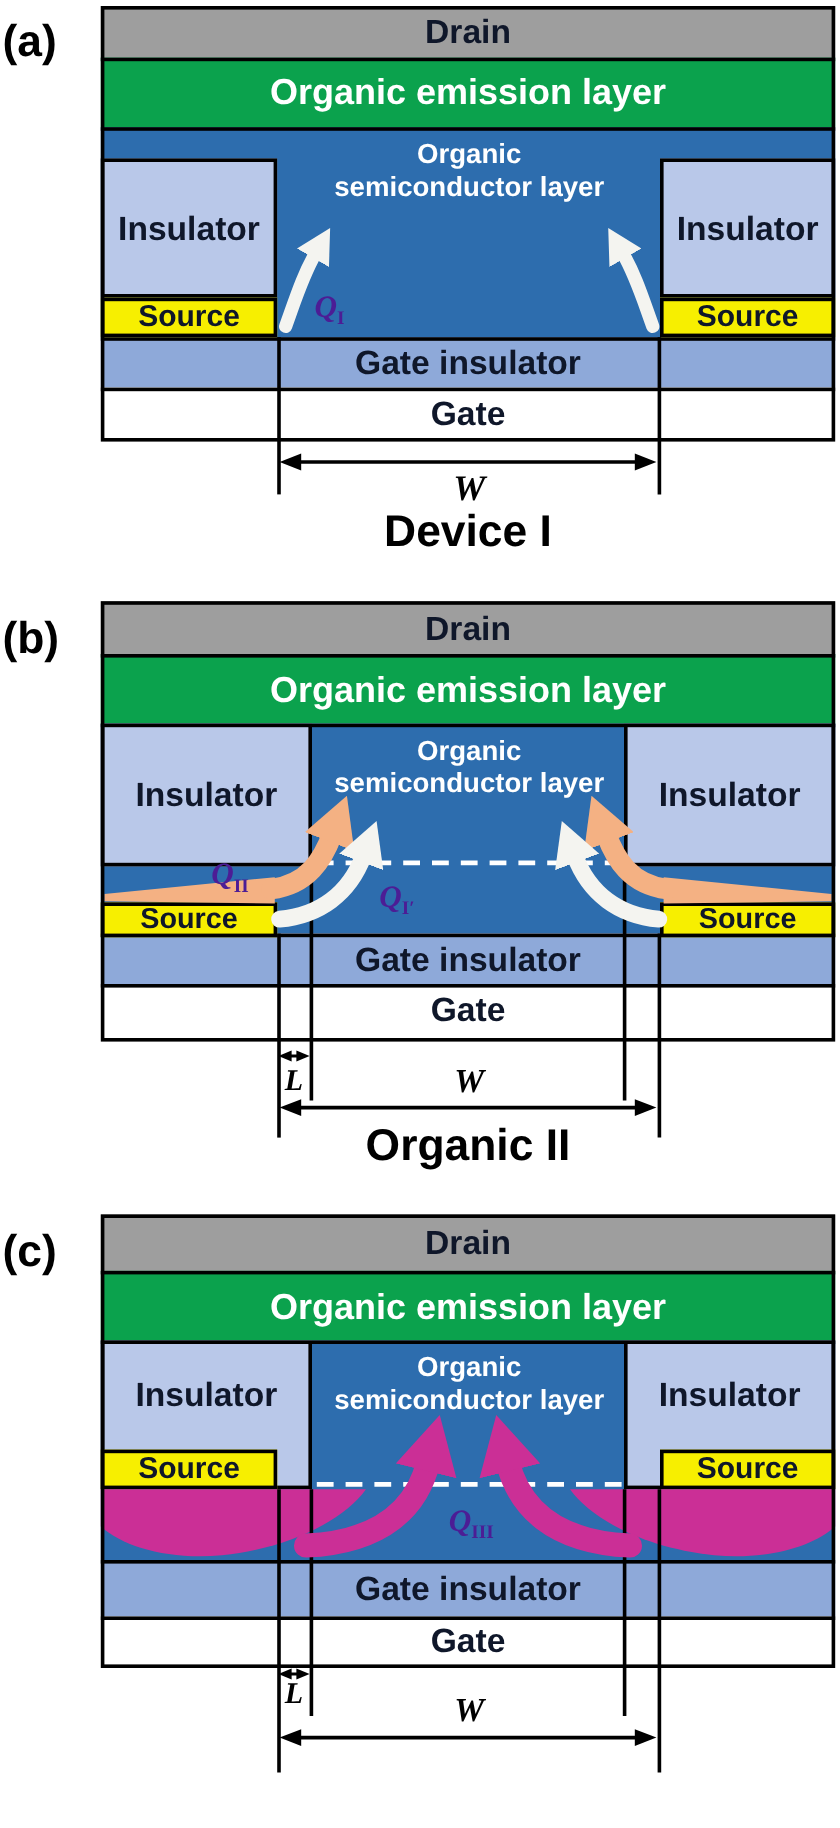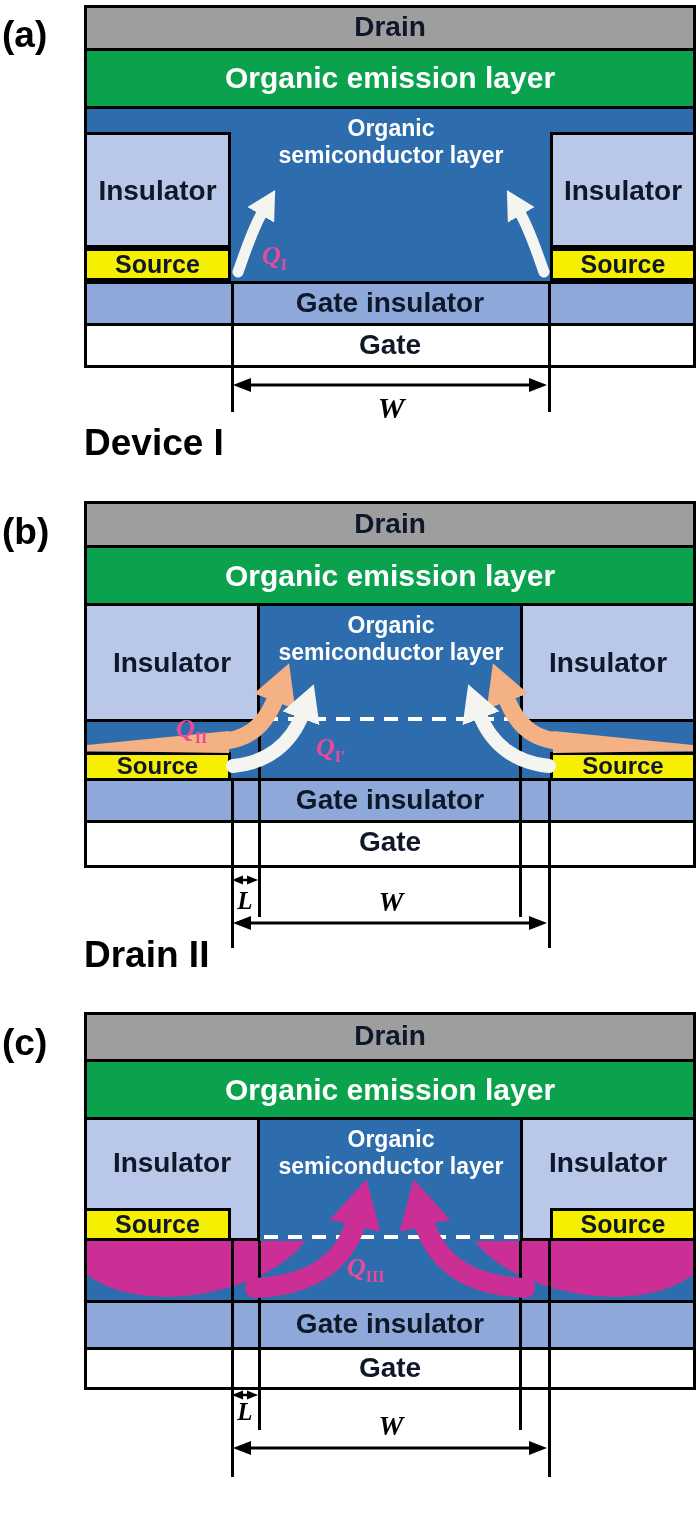--- a/index.html
+++ b/index.html
@@ -4,24 +4,24 @@
 <style>
   html,body{margin:0;padding:0;background:#fff;}
   #fig{position:relative;width:700px;height:1523px;background:#fff;overflow:hidden;
        font-family:"Liberation Sans",sans-serif;}
   .band{position:absolute;}
   .blk{position:absolute;border:3px solid #000;box-sizing:border-box;}
   .frame{position:absolute;border:3px solid #000;box-sizing:border-box;background:transparent;z-index:6;pointer-events:none;}
   .lbl{position:absolute;font-weight:bold;color:#0f172a;text-align:center;line-height:1.05;z-index:7;}
   .wlbl{position:absolute;font-weight:bold;color:#fff;text-align:center;line-height:1.18;z-index:7;}
   .tag{position:absolute;font-weight:bold;color:#000;font-size:37px;z-index:7;}
-  .cap{position:absolute;font-weight:bold;color:#000;font-size:37px;z-index:7;}
+  .cap{position:absolute;font-weight:bold;color:#000;font-size:37px;text-align:center;z-index:7;}
   .dim{position:absolute;font-weight:bold;font-style:italic;color:#000;
        font-family:"Liberation Serif",serif;text-align:center;z-index:7;}
-  .q{position:absolute;z-index:7;color:#ec4899;white-space:nowrap;}
+  .q{position:absolute;z-index:7;color:#4c1d95;white-space:nowrap;}
   .q .qb{font-family:"Liberation Serif",serif;font-style:italic;font-weight:bold;font-size:26px;}
   .q .qs{font-family:"Liberation Serif",serif;font-weight:bold;font-size:16px;vertical-align:-6px;}
   svg{position:absolute;left:0;top:0;z-index:3;pointer-events:none;}
 </style>
 </head>
 <body>
 
 <div id="fig">
 
   <div class="tag" style="left:2px;top:14px;">(a)</div>
@@ -80,21 +80,21 @@
   <div class="lbl" style="left:84px;top:785px;width:612px;font-size:28px;">Gate insulator</div>
   <div class="lbl" style="left:84px;top:827px;width:612px;font-size:28px;">Gate</div>
   <div class="q" style="left:176px;top:714px;">
     <span class="qb">Q</span><span class="qs">II</span>
   </div>
   <div class="q" style="left:316px;top:733px;">
     <span class="qb">Q</span><span class="qs">I′</span>
   </div>
   <div class="dim" style="left:225px;top:887px;width:40px;font-size:25px;">L</div>
   <div class="dim" style="left:240px;top:886px;width:302px;font-size:28px;">W</div>
-  <div class="cap" style="left:84px;top:934px;width:612px;">Drain II</div>
+  <div class="cap" style="left:84px;top:934px;width:612px;">Organic II</div>
   <div class="frame" style="left:84px;top:501px;width:612px;height:367px;"></div>
 
   <div class="tag" style="left:2px;top:1022px;">(c)</div>
 
   <div class="band" style="left:84px;top:1012px;width:612px;height:47px;background:#9e9e9e;"></div>
   <div class="band" style="left:84px;top:1059px;width:612px;height:58px;background:#0ba24d;border-top:3px solid #000;box-sizing:border-box;"></div>
   <div class="band" style="left:84px;top:1117px;width:612px;height:183px;background:#2d6dae;border-top:3px solid #000;box-sizing:border-box;"></div>
   <div class="band" style="left:84px;top:1300px;width:612px;height:47px;background:#8ea9d9;border-top:3px solid #000;box-sizing:border-box;"></div>
   <div class="band" style="left:84px;top:1347px;width:612px;height:43px;background:#fff;border-top:3px solid #000;box-sizing:border-box;"></div>
   <div class="blk" style="left:84px;top:1117px;width:176px;height:124px;background:#b9c8e9;"></div>
@@ -107,21 +107,21 @@
   <div class="wlbl" style="left:260px;top:1126px;width:262px;font-size:23px;">
     <span>Organic</span><br>
     <span>semiconductor layer</span>
   </div>
   <div class="lbl" style="left:84px;top:1148px;width:176px;font-size:28px;">Insulator</div>
   <div class="lbl" style="left:520px;top:1148px;width:176px;font-size:28px;">Insulator</div>
   <div class="lbl" style="left:84px;top:1211px;width:147px;font-size:25px;">Source</div>
   <div class="lbl" style="left:550px;top:1211px;width:146px;font-size:25px;">Source</div>
   <div class="lbl" style="left:84px;top:1309px;width:612px;font-size:28px;">Gate insulator</div>
   <div class="lbl" style="left:84px;top:1353px;width:612px;font-size:28px;">Gate</div>
-  <div class="q" style="left:347px;top:1253px;">
+  <div class="q" style="left:374px;top:1253px;">
     <span class="qb">Q</span><span class="qs">III</span>
   </div>
   <div class="dim" style="left:225px;top:1398px;width:40px;font-size:25px;">L</div>
   <div class="dim" style="left:240px;top:1410px;width:302px;font-size:28px;">W</div>
   <div class="frame" style="left:84px;top:1012px;width:612px;height:378px;"></div>
 
   <svg width="700" height="1523" viewBox="0 0 700 1523">
     <defs>
       <marker id="mWh" markerWidth="2.6" markerHeight="2.8" refX="0.4" refY="1.4" orient="auto">
         <path d="M0,0 L2.6,1.4 L0,2.8 Z" fill="#f4f4f0"></path>

